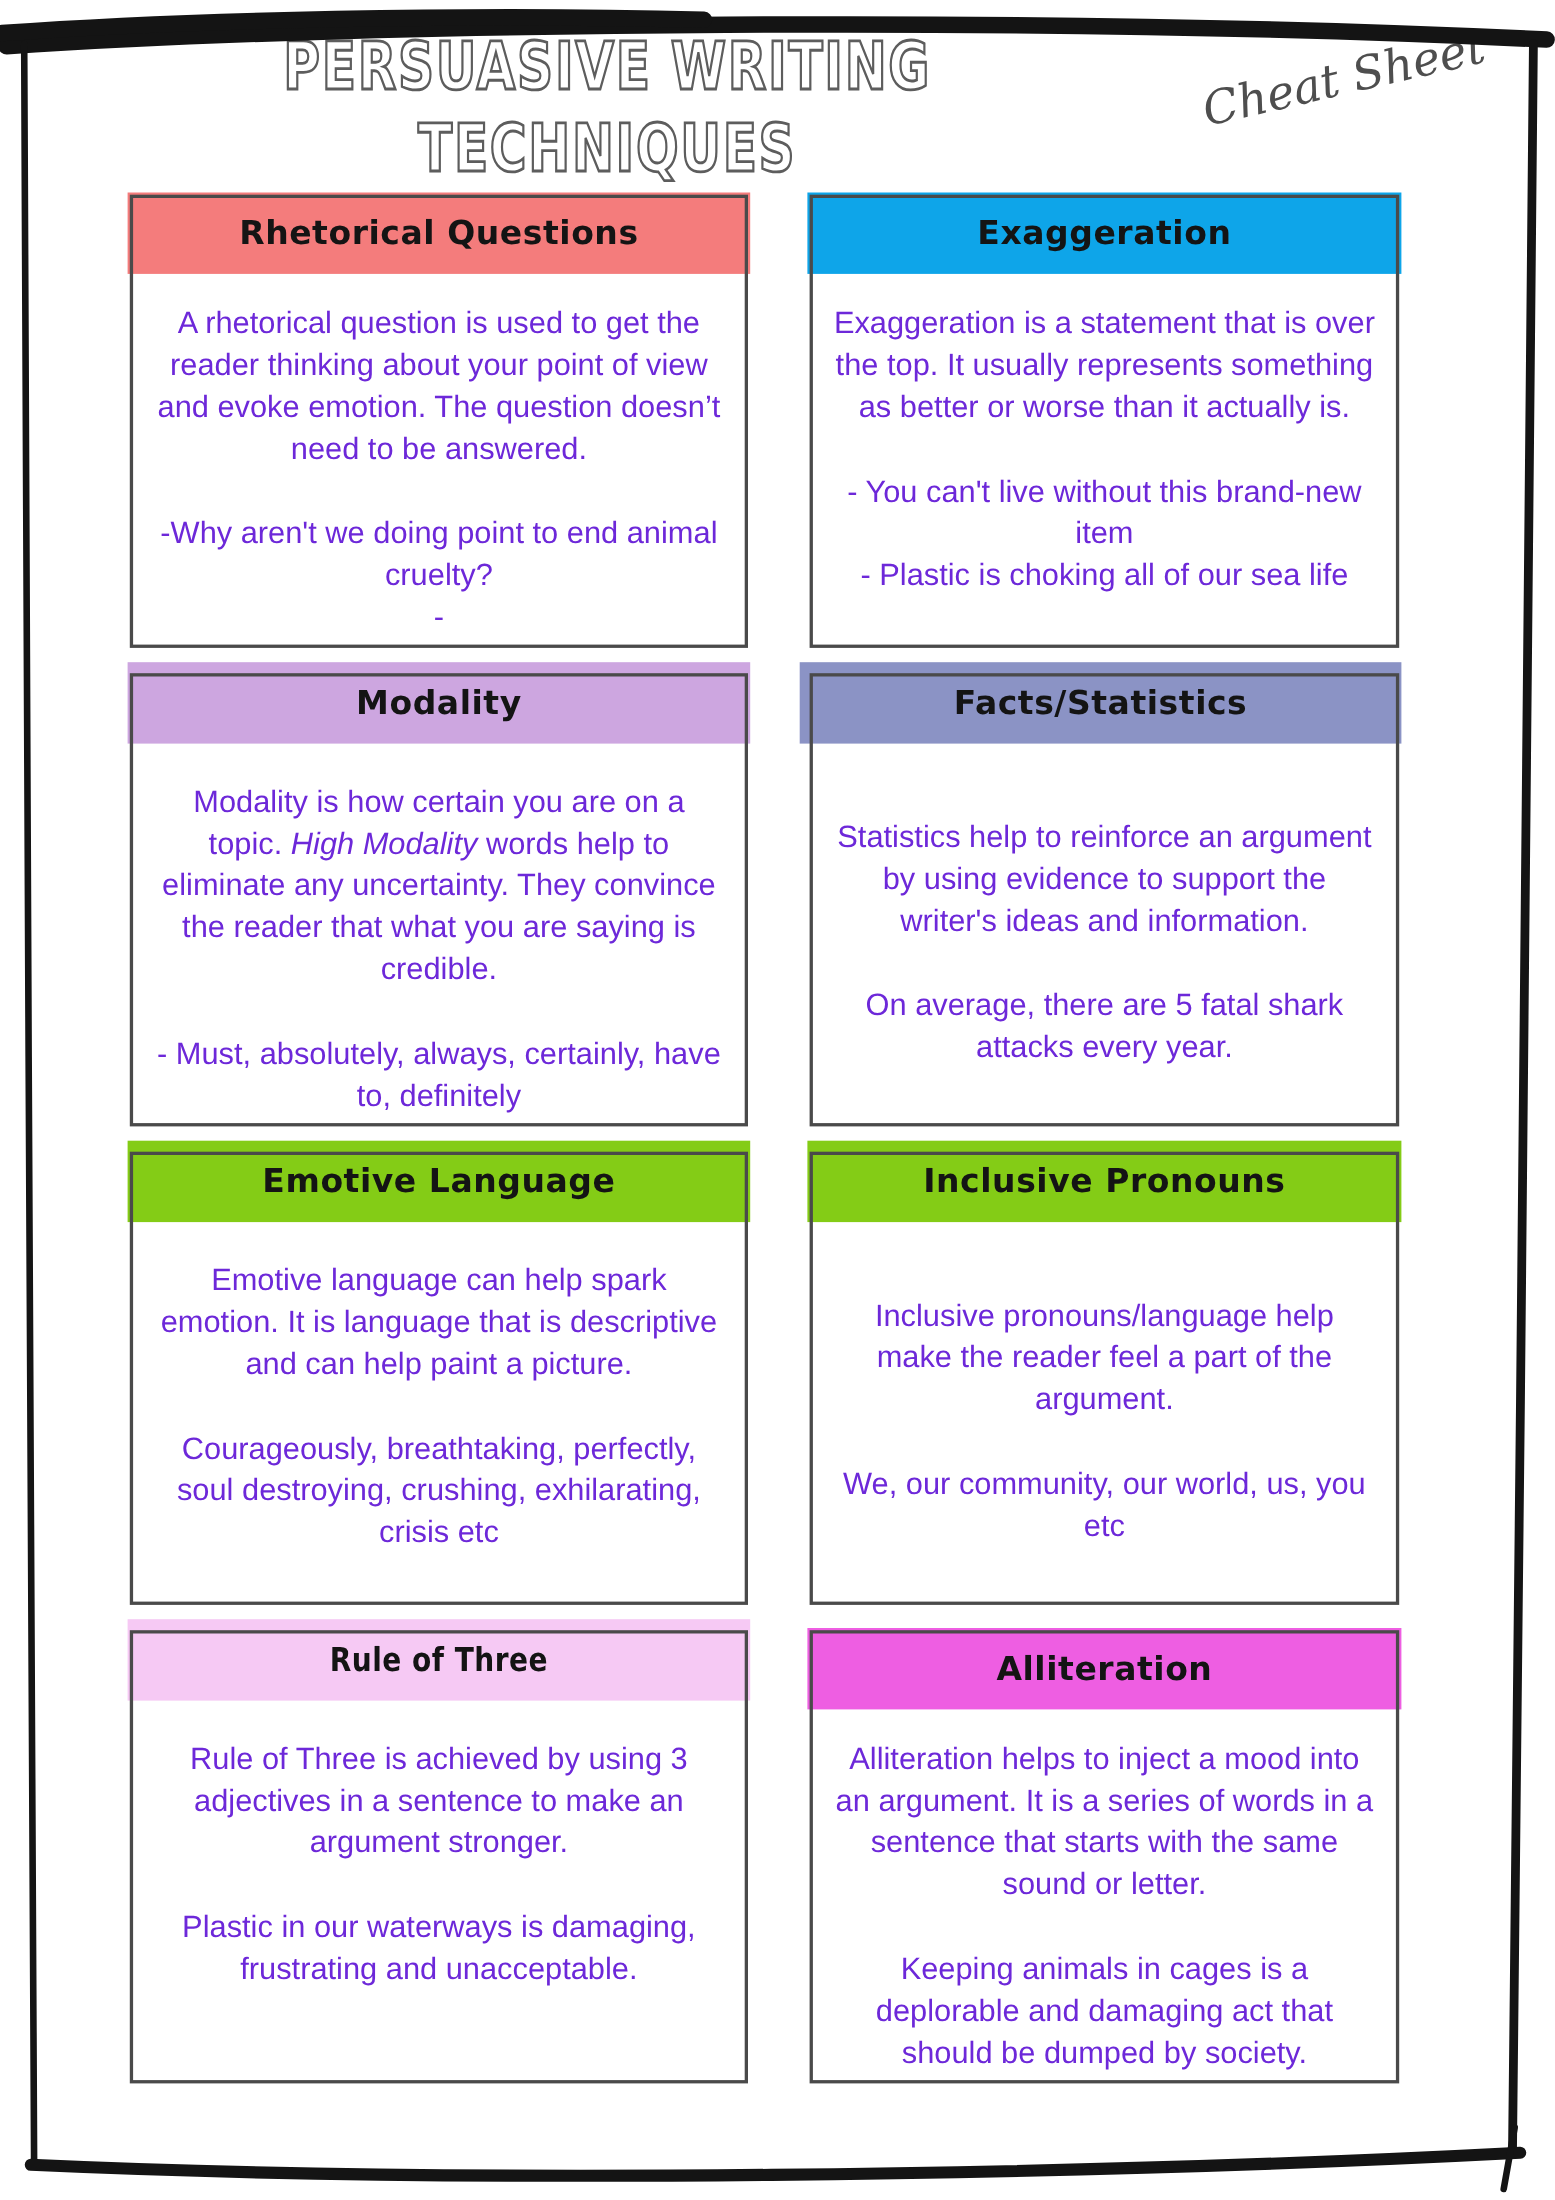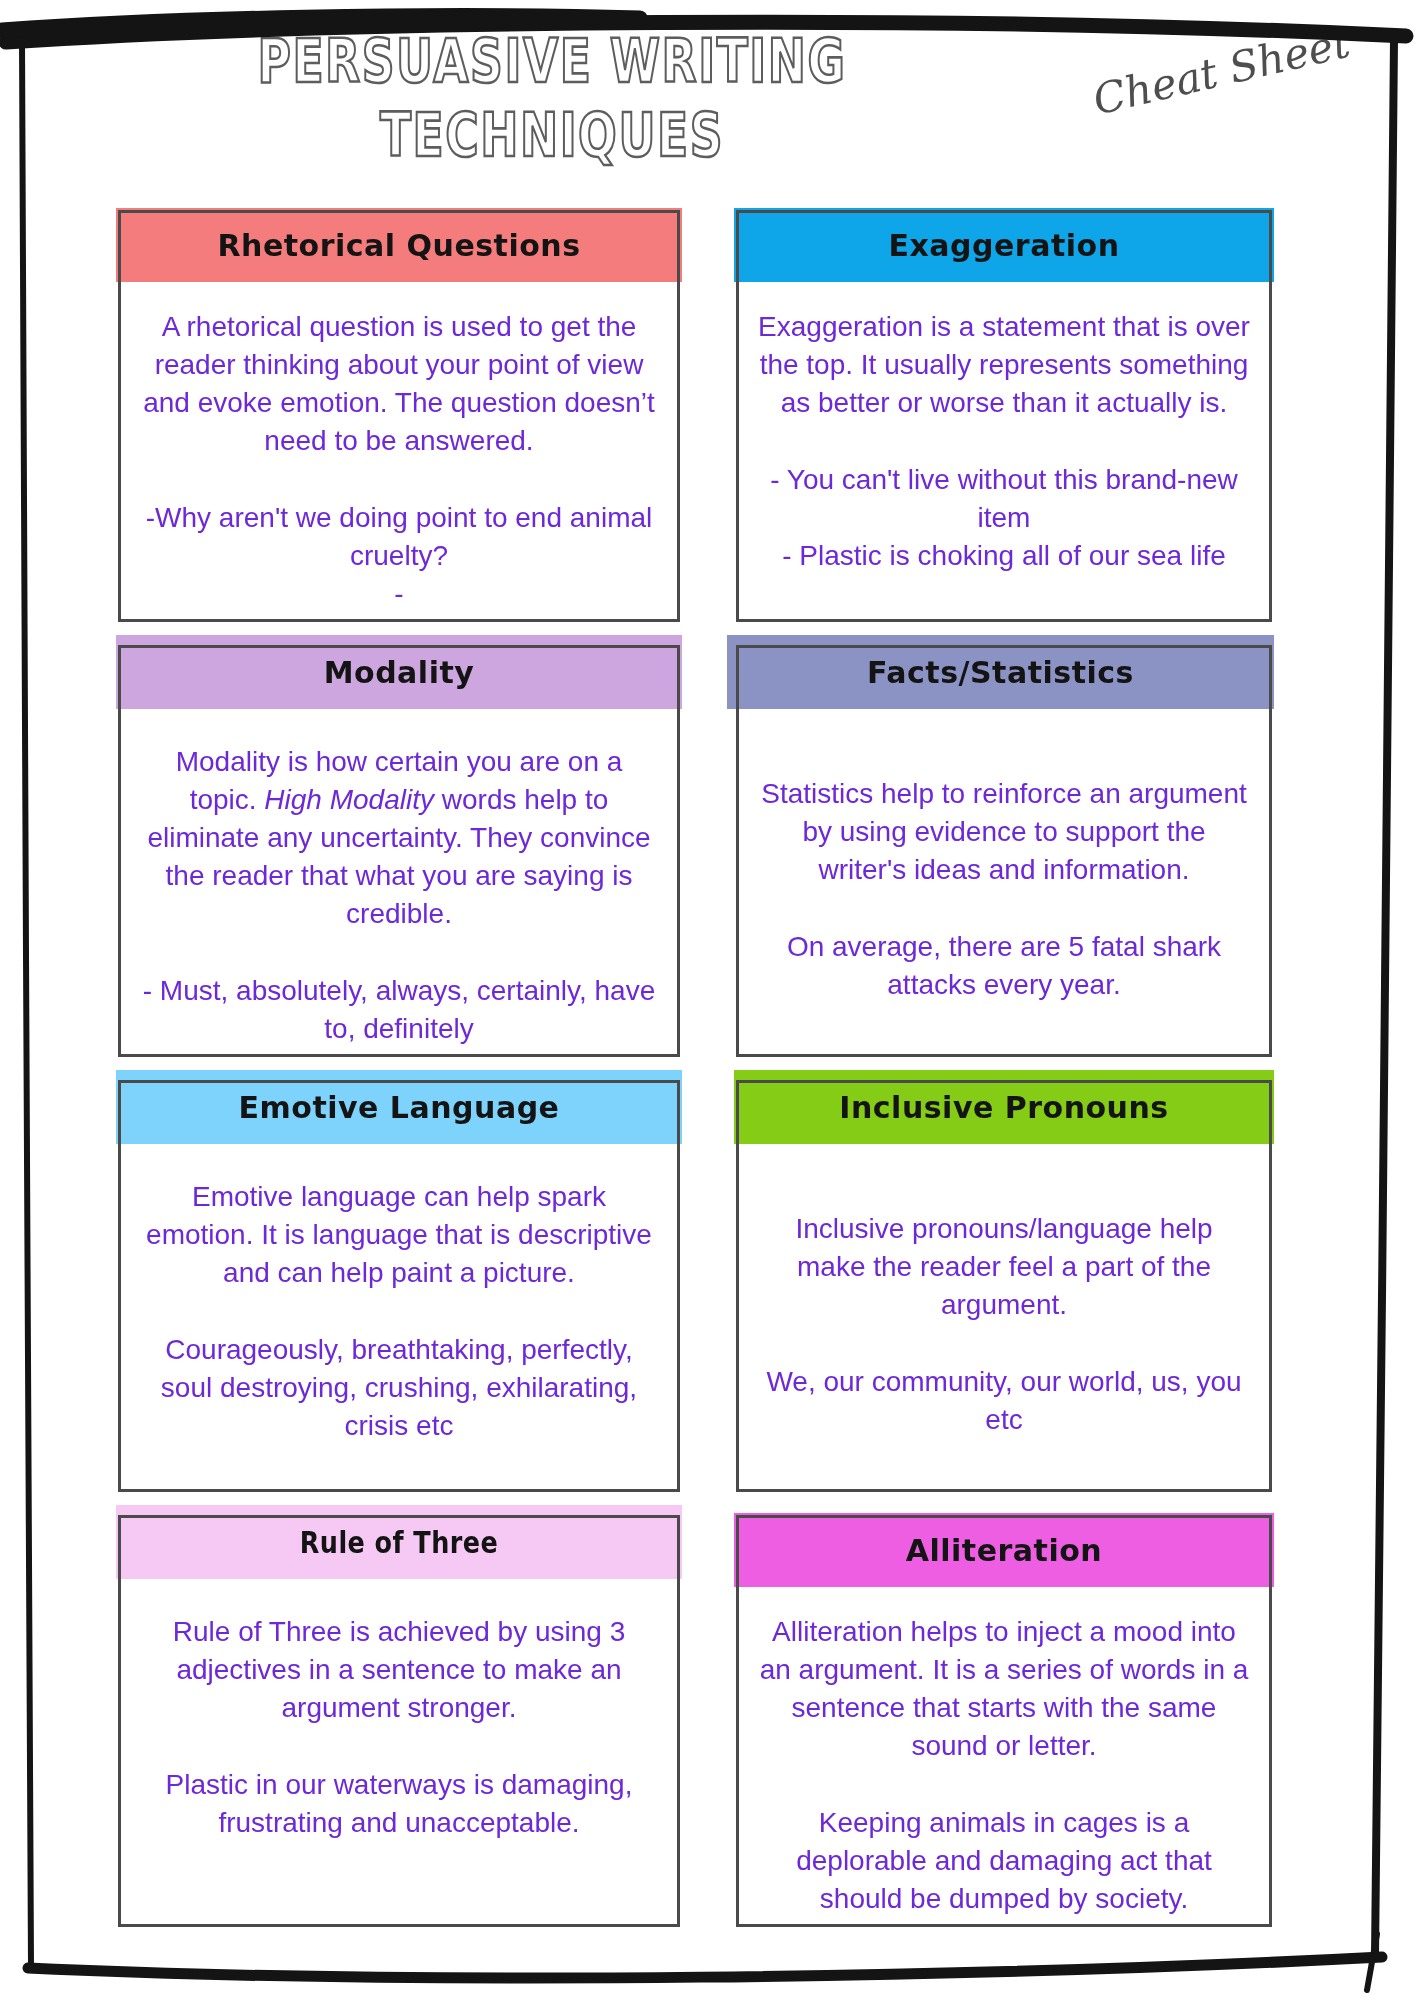--- a/index.html
+++ b/index.html
@@ -24,21 +24,21 @@
   .cheat {
     position:absolute; left:1094px; top:76px; z-index:2;
     font-family:"DejaVu Serif", serif; font-style:italic;
     font-size:42px; color:#4e4e4e;
     transform:rotate(-13deg); transform-origin:0 50%;
     white-space:nowrap;
   }
 
   
   .cards {
-    position:absolute; left:118px; top:210px; z-index:2;
+    position:absolute; left:118px; top:177px; z-index:2;
     display:grid; grid-template-columns:562px 536px;
     column-gap:56px; row-gap:23px; grid-auto-rows:412px;
   }
   .card { position:relative; background:#ffffff; }
   .card::after { content:""; position:absolute; inset:0; border:3px solid #4a4a4a; z-index:3; pointer-events:none; }
   .band { position:absolute; top:-2px; left:-2px; right:-2px; height:74px; z-index:1; text-align:center; }
   .band .card-title {
     margin:0; line-height:76px; font-size:30px; font-weight:700;
     font-family:"DejaVu Sans", sans-serif; color:#141414; letter-spacing:0.5px;
   }
@@ -125,21 +125,21 @@
       </div>
       <div class="card-body">
         <p class="def"><span>Statistics help to reinforce an argument by using evidence to support the writer's ideas and information.</span><em></em><span></span></p>
         <div class="examples">
           <p>On average, there are 5 fatal shark attacks every year.</p>
         </div>
       </div>
     </section>
 
     <section class="card">
-      <div class="band" style="background-color: #7dd3fc;">
+      <div class="band" style="background-color: #84cc16;">
         <h2 class="card-title">Emotive Language</h2>
       </div>
       <div class="card-body">
         <p class="def"><span>Emotive language can help spark emotion. It is language that is descriptive and can help paint a picture.</span><em></em><span></span></p>
         <div class="examples">
           <p>Courageously, breathtaking, perfectly, soul destroying, crushing, exhilarating, crisis etc</p>
         </div>
       </div>
     </section>
 

